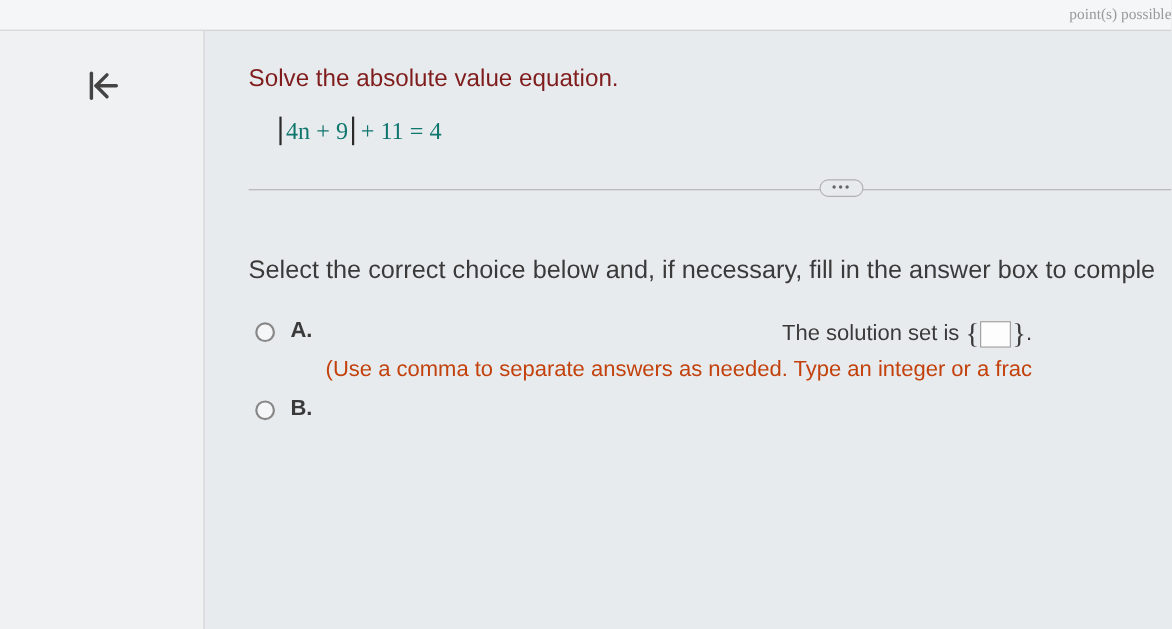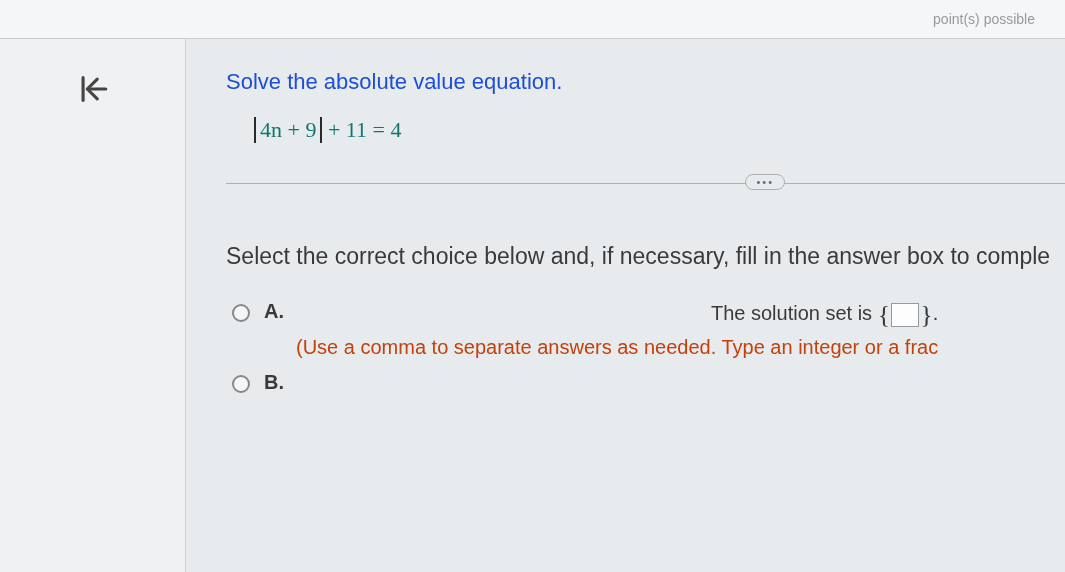--- a/index.html
+++ b/index.html
@@ -5,29 +5,29 @@
     * { box-sizing: border-box; margin: 0; padding: 0; }
     body {
       font-family: Arial, Helvetica, sans-serif;
       background: #e8ebed;
       width: 1065px;
       height: 572px;
       overflow: hidden;
       position: relative;
     }
     .top-bar {
-      height: 39px;
+      height: 28px;
       background: #f5f6f7;
       border-bottom: 1px solid #ccc;
       display: flex;
       justify-content: flex-end;
       align-items: center;
-      padding-right: 30px;
       color: #999;
       font-size: 14px;
+      font-family: Liberation Serif, serif;
     }
     .main-layout {
       display: flex;
       height: calc(100% - 28px);
     }
     .left-col {
       width: 186px;
       background: #f0f1f3;
       border-right: 1px solid #d0d0d0;
       padding-top: 30px;
@@ -44,21 +44,21 @@
       cursor: pointer;
       color: #444;
     }
     .content {
       flex: 1;
       padding: 30px 0 0 40px;
       color: #3a3a3a;
     }
     .instruction {
       font-size: 22px;
-      color: #1d4ed8;
+      color: #7f1d1d;
       margin-bottom: 22px;
     }
     .equation {
       font-size: 22px;
       margin-left: 28px;
       margin-bottom: 40px;
       font-family: 'Times New Roman', serif;
       color: #0f766e;
     }
     .abs-bar {

